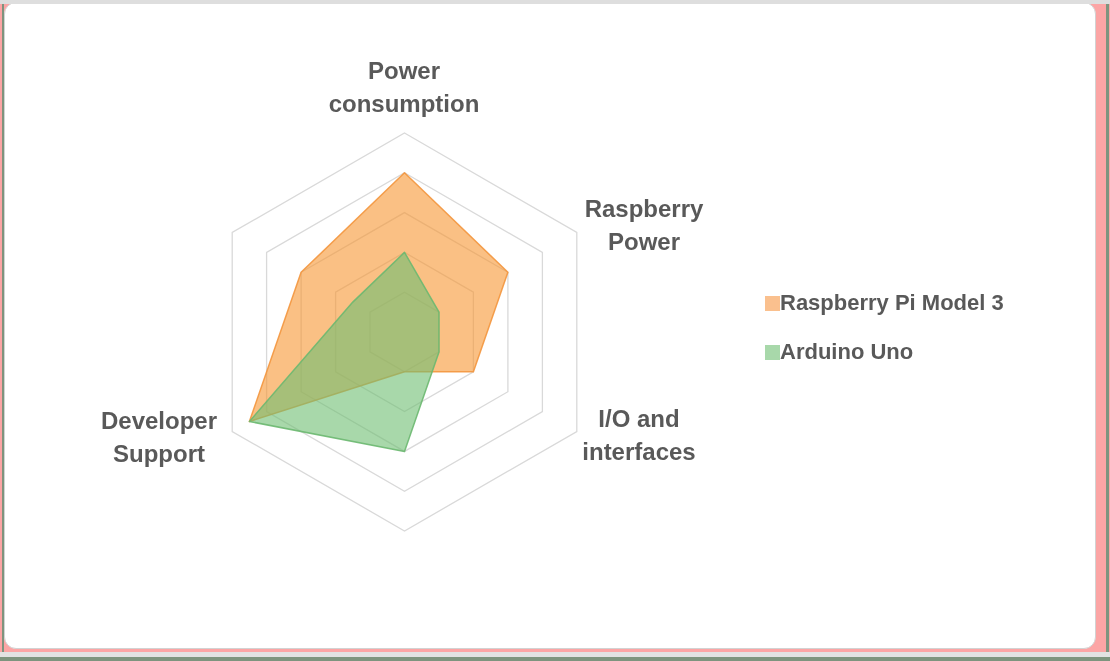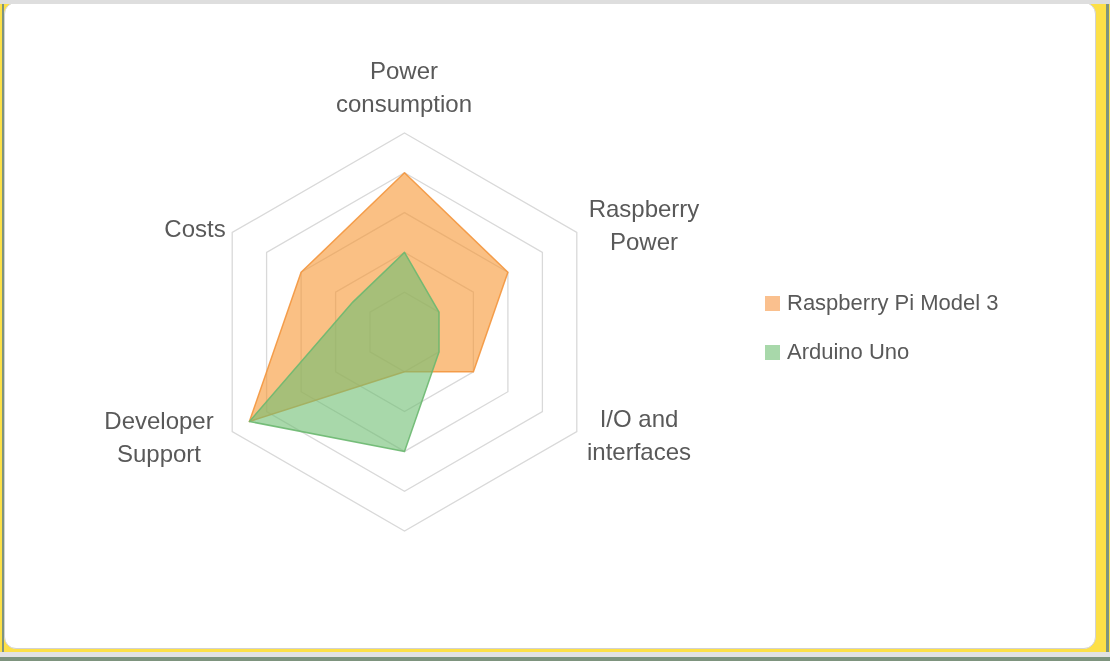--- a/index.html
+++ b/index.html
@@ -1,31 +1,31 @@
 <!DOCTYPE html>
 <html><head>
 <meta charset="utf-8">
 <style>
   html,body { margin:0; padding:0; background:#ffffff; }
   .screen {
     position:relative; width:1110px; height:661px; overflow:hidden;
-    background:#fde047; font-family:"Liberation Sans", sans-serif;
+    background:#fca5a5; font-family:"Liberation Sans", sans-serif;font-weight:bold;
   }
   .chart-frame {
     position:absolute; left:4px; top:2px; width:1092px; height:647px;
     border:1.5px solid #d2d2d2; border-radius:12px; background:#ffffff;
     box-sizing:border-box;
   }
   .radar { position:absolute; left:0; top:0; }
   .axis-label {
     position:absolute; color:#595959; font-size:24px; line-height:33px;
     text-align:center; white-space:pre-line;
   }
   .legend-row {
-    position:absolute; display:flex; align-items:center; gap:7px;
+    position:absolute; display:flex; align-items:center; 
     color:#595959; font-size:22px; line-height:24px;
   }
   .swatch { width:15px; height:15px; display:inline-block; flex:none; }
   
   .edge { position:absolute; }
   .top-bar      { left:0;    top:0;   width:1110px; height:4px;  background:#dedede; }
   .left-line    { left:2px;  top:4px; width:2px;    height:653px; background:#7e947e; }
   .right-line   { left:1106px; top:4px; width:3px;  height:657px; background:#7e947e; }
   .bottom-gray  { left:0;    top:652px; width:1110px; height:5px; background:#e2e2e2; }
   .bottom-green { left:0;    top:657px; width:1110px; height:4px; background:#7e947e; }
@@ -52,21 +52,20 @@
   </svg>
 
   <div class="axis-label" style="left:279px; top:54px;  width:250px;">Power
 consumption</div>
   <div class="axis-label" style="left:534px; top:192px; width:220px;">Raspberry
 Power</div>
   <div class="axis-label" style="left:529px; top:402px; width:220px;">I/O and
 interfaces</div>
   <div class="axis-label" style="left:49px;  top:404px; width:220px;">Developer
 Support</div>
-  <div class="axis-label" style="left:95px;  top:212px; width:200px;">Costs</div>
 
   <div>
     <div class="legend-row" style="left:765px; top:291px;">
       <span class="swatch" style="background: rgb(250, 192, 142);"></span>
       <span>Raspberry Pi Model 3</span>
     </div>
     <div class="legend-row" style="left:765px; top:340px;">
       <span class="swatch" style="background: rgb(168, 216, 170);"></span>
       <span>Arduino Uno</span>
     </div>

